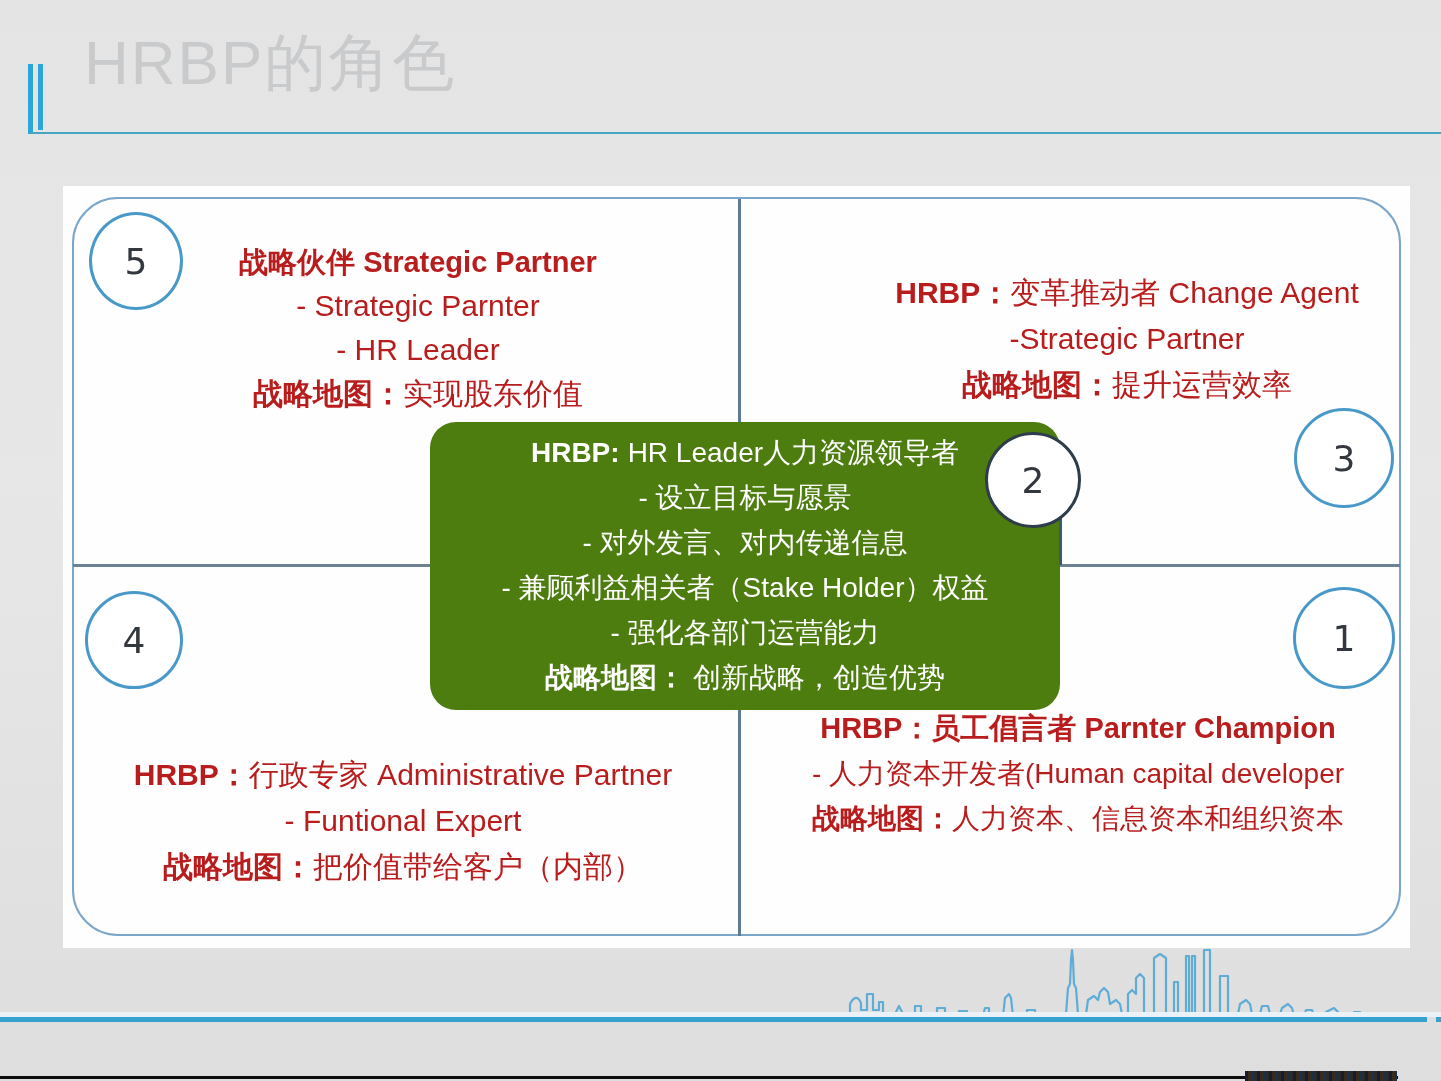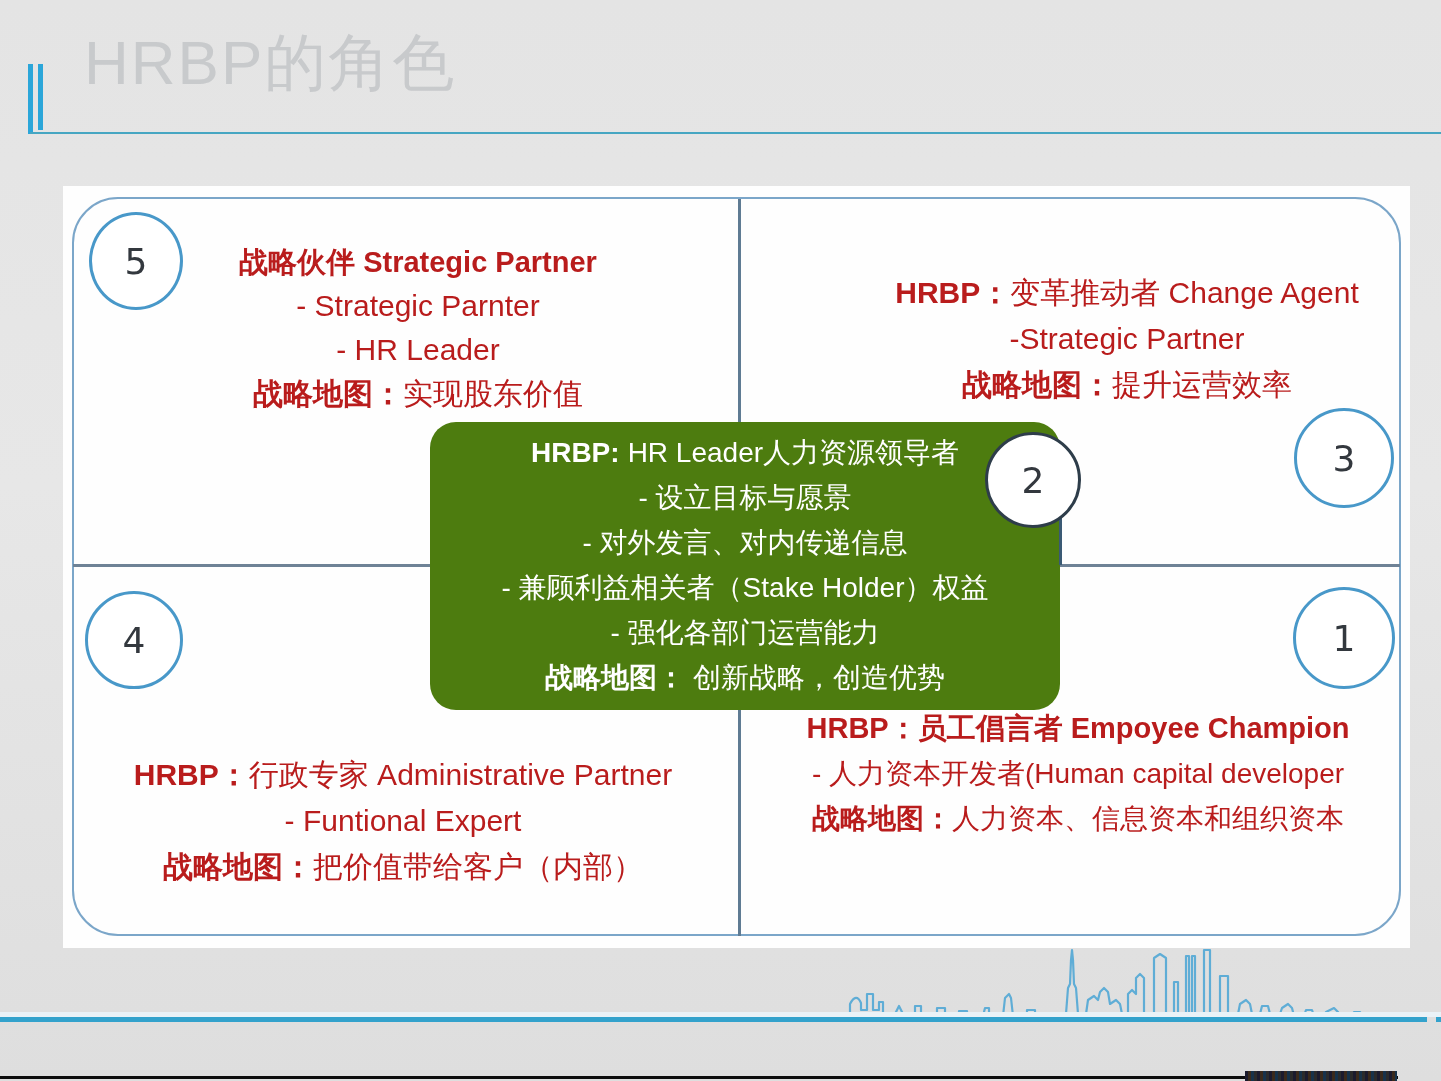--- a/index.html
+++ b/index.html
@@ -116,21 +116,21 @@
     <p><span class="lbl">战略地图：</span><span>提升运营效率</span></p>
   </div>
 
   <div class="q-text q4-text">
     <p><span class="lbl">HRBP：</span><span>行政专家 Administrative Partner</span></p>
     <p>- Funtional Expert</p>
     <p><span class="lbl">战略地图：</span><span>把价值带给客户（内部）</span></p>
   </div>
 
   <div class="q-text q1-text">
-    <p class="t"><span class="lbl">HRBP：</span><span class="lbl">员工倡言者 Empoyee Champion</span></p>
+    <p class="t"><span class="lbl">HRBP：</span><span class="lbl">员工倡言者 Parnter Champion</span></p>
     <p>- 人力资本开发者(Human capital developer</p>
     <p><span class="lbl">战略地图：</span><span>人力资本、信息资本和组织资本</span></p>
   </div>
 
   <div class="center-box">
     <p><span class="lbl">HRBP:</span><span>HR Leader人力资源领导者</span></p>
     <p>- 设立目标与愿景</p>
     <p>- 对外发言、对内传递信息</p>
     <p>- 兼顾利益相关者（Stake Holder）权益</p>
     <p>- 强化各部门运营能力</p>

